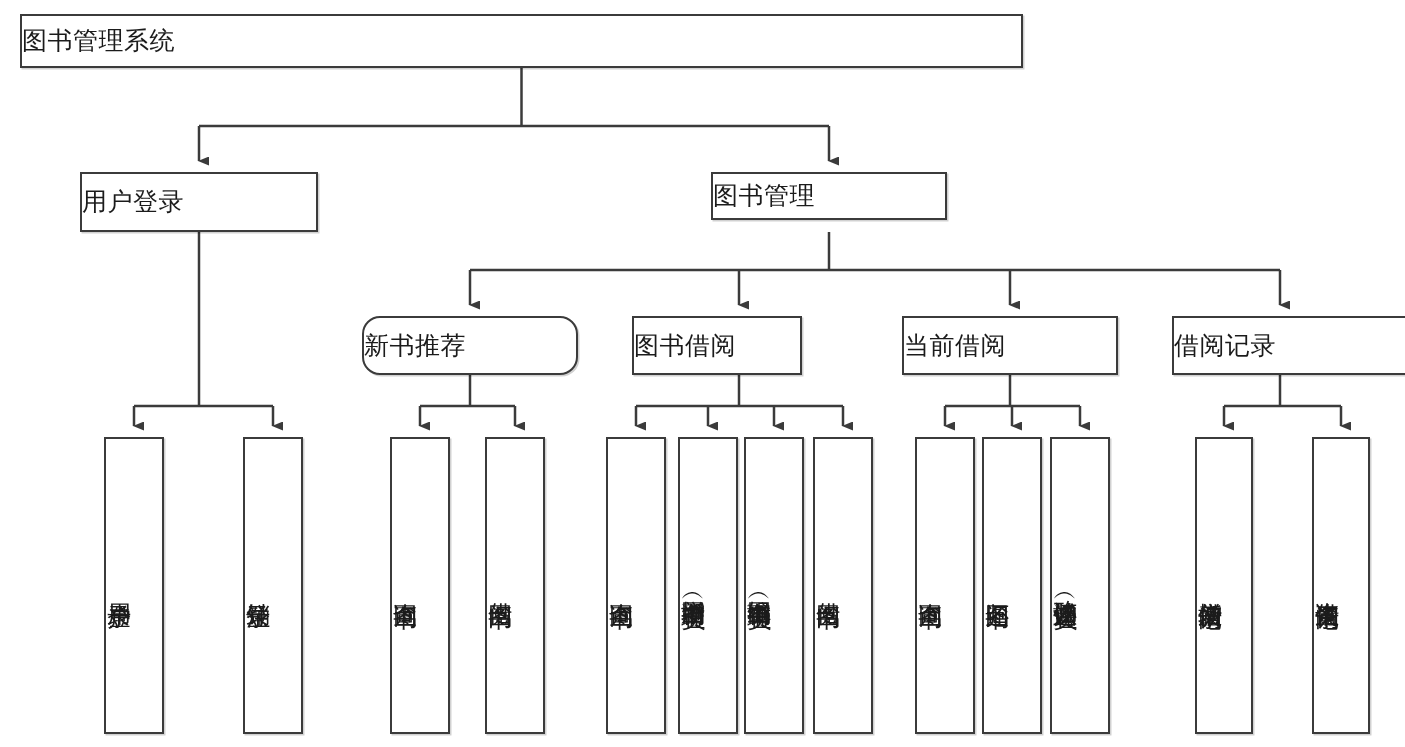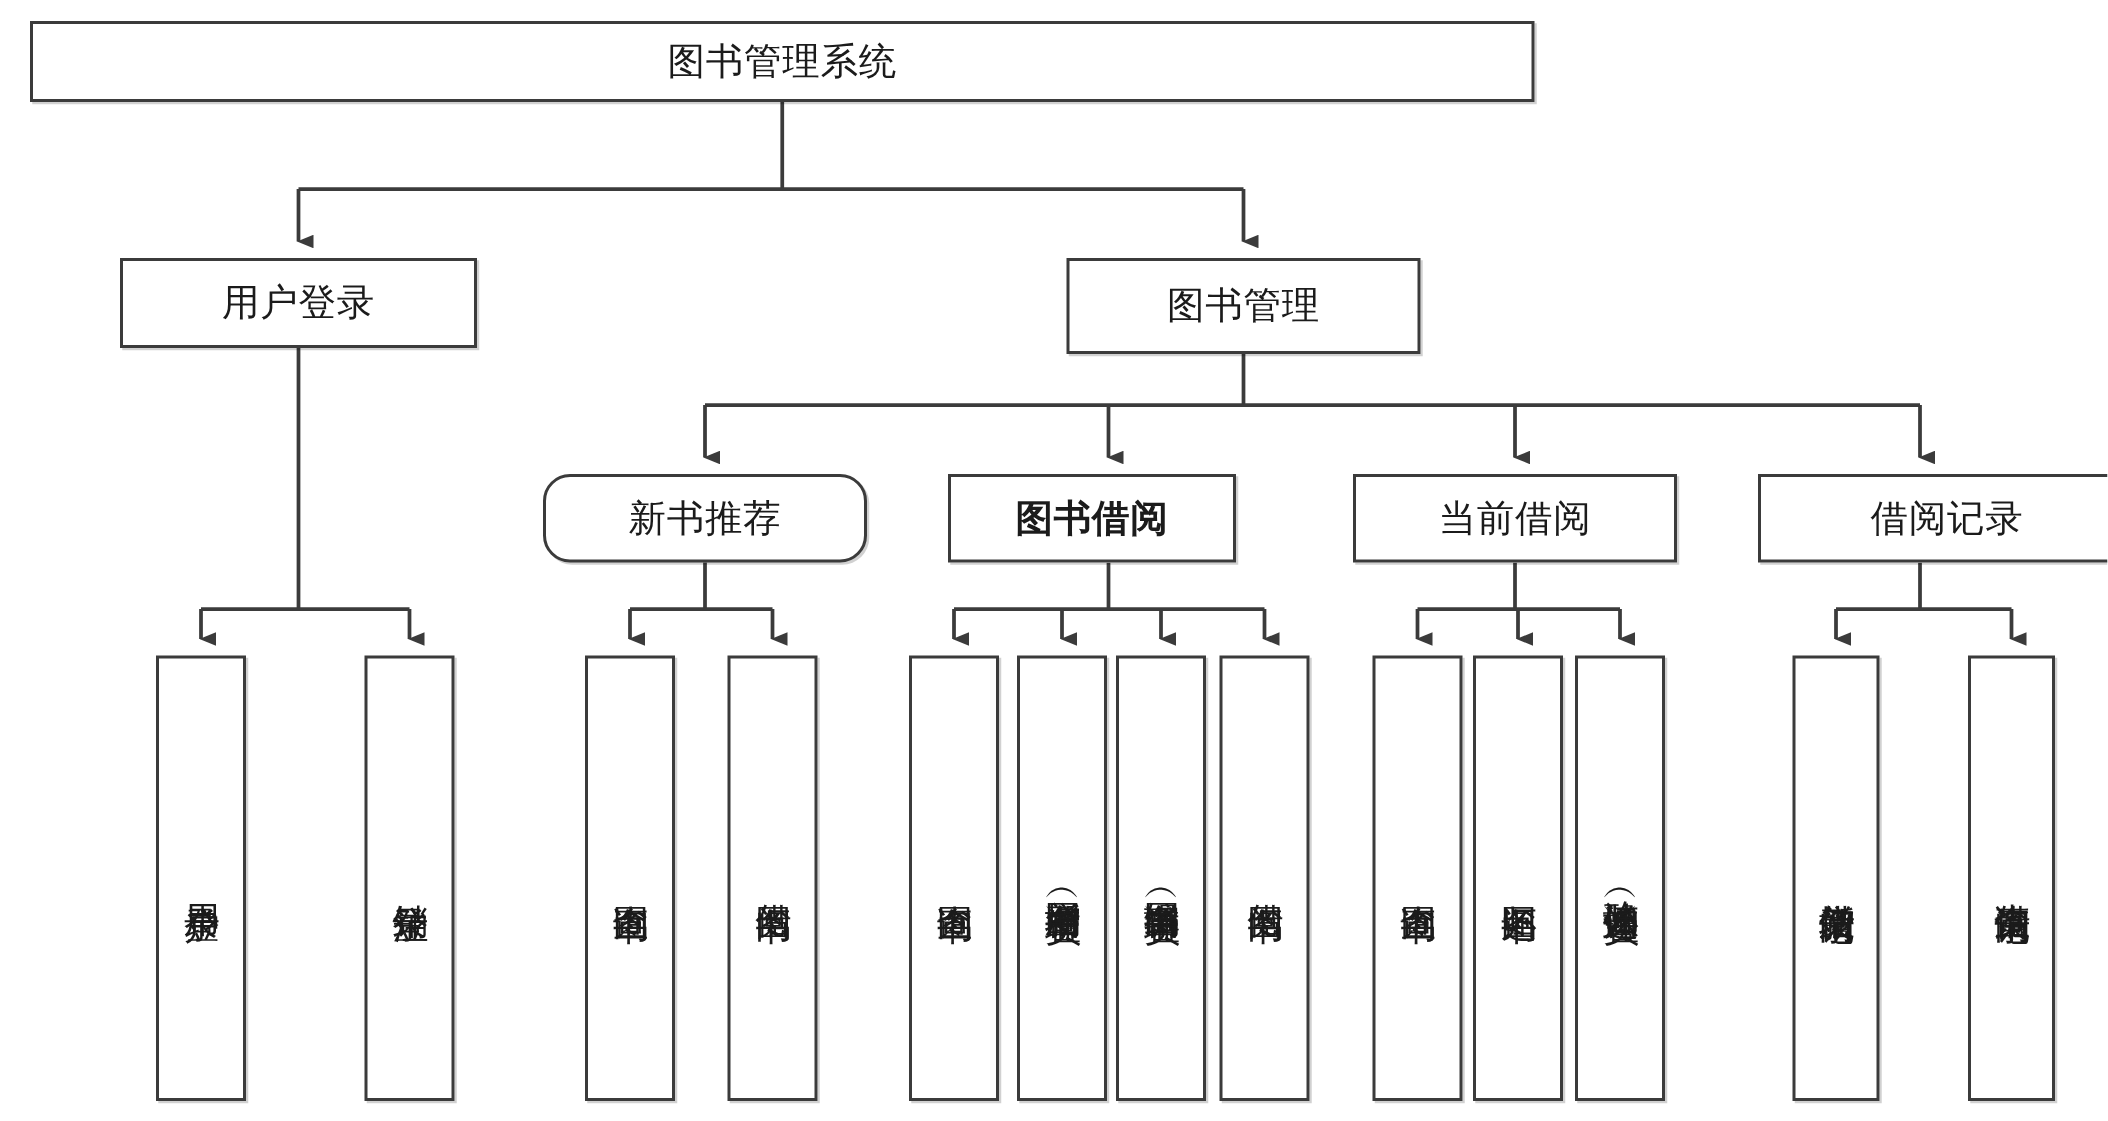--- a/index.html
+++ b/index.html
@@ -26,21 +26,20 @@
     height: 747px;
     pointer-events: none;
   }
   .node {
     position: absolute;
     box-sizing: border-box;
     border: 2.5px solid #3b3b3b;
     background: #ffffff;
     display: flex;
     align-items: center;
-    justify-content: center;
     color: #1b1b1b;
     box-shadow: 1.5px 1.5px 0 rgba(0,0,0,0.18);
   }
   .node .label {
     display: block;
     text-align: center;
     line-height: 1.28;
     white-space: pre-line;
   }
   
@@ -122,27 +121,27 @@
       </g>
   </svg>
 
   <div id="nodes-layer">
       <div class="node horiz root" style="left: 20px; top: 14px; width: 1003px; height: 54px;">
         <span class="label">图书管理系统</span>
       </div>
       <div class="node horiz" style="left: 80px; top: 172px; width: 238px; height: 60px;">
         <span class="label">用户登录</span>
       </div>
-      <div class="node horiz" style="left: 711px; top: 172px; width: 236px; height: 64px;">
+      <div class="node horiz" style="left: 711px; top: 172px; width: 236px; height: 48px;">
         <span class="label">图书管理</span>
       </div>
       <div class="node horiz" style="left: 362px; top: 316px; width: 216px; height: 59px; border-radius: 18px;">
         <span class="label">新书推荐</span>
       </div>
-      <div class="node horiz" style="left: 632px; top: 316px; width: 192px; height: 59px; font-weight: bold;">
+      <div class="node horiz" style="left: 632px; top: 316px; width: 170px; height: 59px;">
         <span class="label">图书借阅</span>
       </div>
       <div class="node horiz" style="left: 902px; top: 316px; width: 216px; height: 59px;">
         <span class="label">当前借阅</span>
       </div>
       <div class="node horiz" style="left: 1172px; top: 316px; width: 252px; height: 59px;">
         <span class="label">借阅记录</span>
       </div>
       <div class="node vert" style="left: 104px; top: 437px; width: 60px; height: 297px;">
         <span class="label">用户登录</span>

